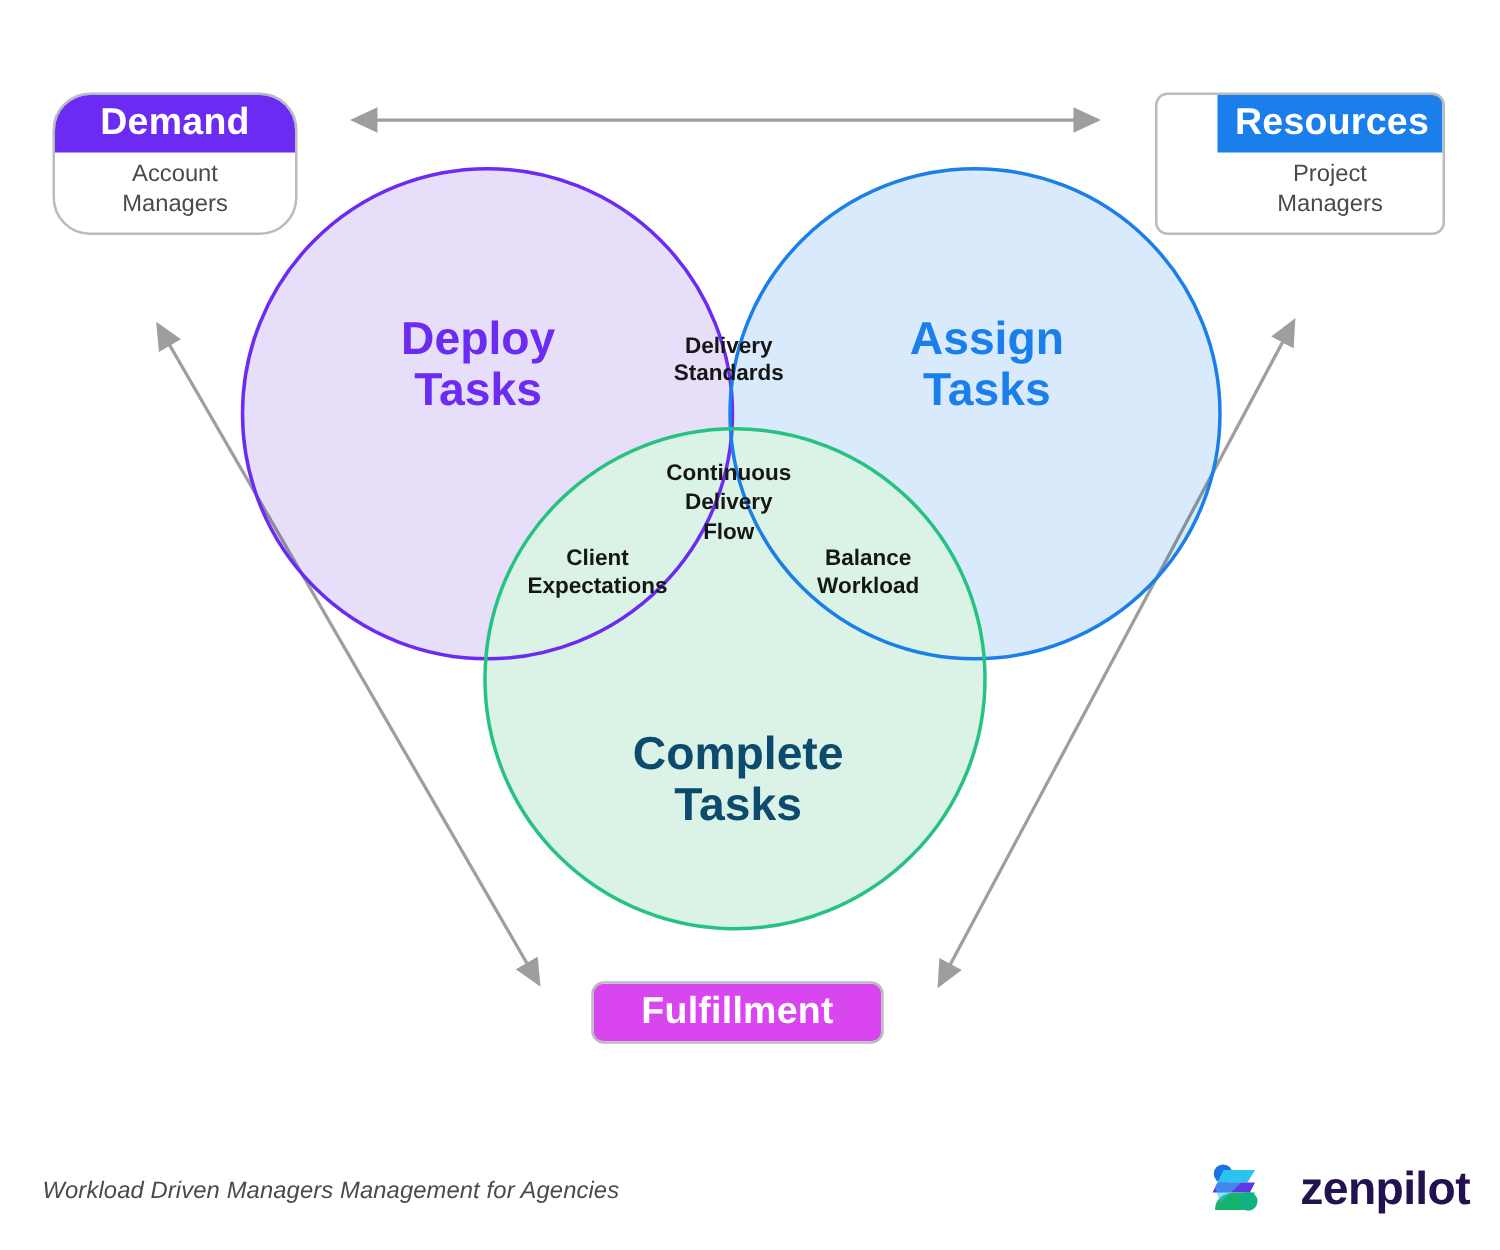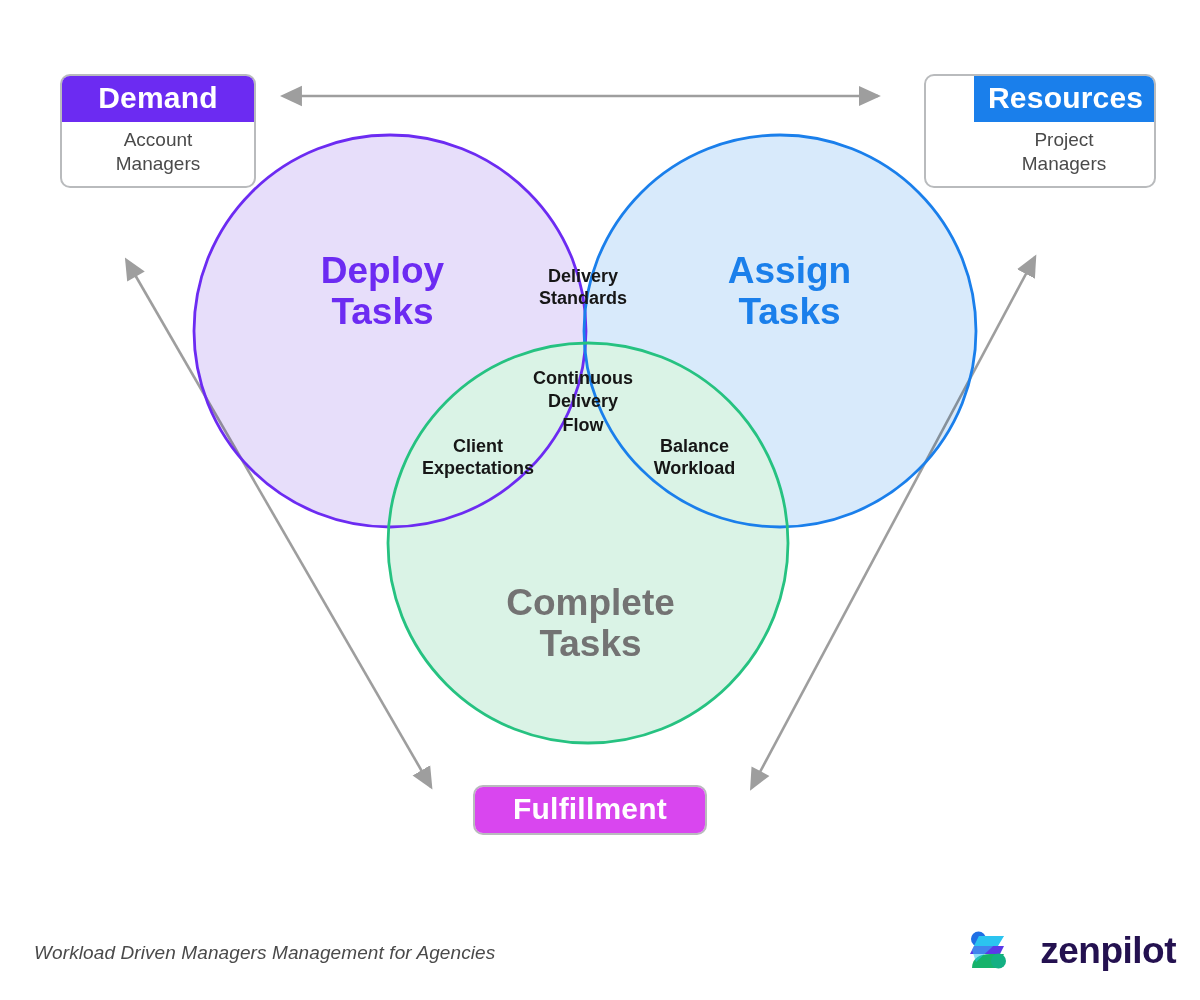--- a/index.html
+++ b/index.html
@@ -30,21 +30,21 @@
     letter-spacing:.2px;
     line-height:1.05;
   }
   .card-body{
     font-size:19px;
     color:#4a4a4a;
     padding:6px 12px 10px 12px;
     line-height:1.28;
     white-space:pre-line;
   }
-  #card-demand{ left:60px;  top:74px;  width:196px; }
+  #card-demand{ left:42px;  top:74px;  width:196px;border-radius:30px; }
   #card-demand .card-head{ background:#6C2BF2; }
   #card-resources{ left:924px; top:74px; width:232px;padding-left:48px; }
   #card-resources .card-head{ background:#1A7FEB; }
   #card-fulfillment{ left:473px; top:785px; width:234px; }
   #card-fulfillment .card-head{ background:#d946ef; }
 
   
   #venn{position:absolute;left:0;top:0;width:1200px;height:1000px;}
 
   
@@ -54,21 +54,21 @@
     line-height:1.12;
     white-space:pre-line;
     pointer-events:none;
   }
   .circle-title{
     font-size:37px;
     font-weight:bold;
   }
   #label-deploy{ left:265px; top:250px; width:235px; color:#6C2BF2; }
   #label-assign{ left:672px; top:250px; width:235px; color:#1A7FEB; }
-  #label-complete{ left:468px; top:582px; width:245px; color:#737373; }
+  #label-complete{ left:468px; top:582px; width:245px; color:#0c4a6e; }
 
   .overlap-label{
     font-size:18px;
     font-weight:bold;
     color:#161616;
     line-height:1.22;
   }
   #label-delivery-standards{ left:497px; top:266px; width:172px; }
   #label-client-expectations{ left:392px; top:436px; width:172px; }
   #label-balance-workload{ left:612px; top:436px; width:165px; }

